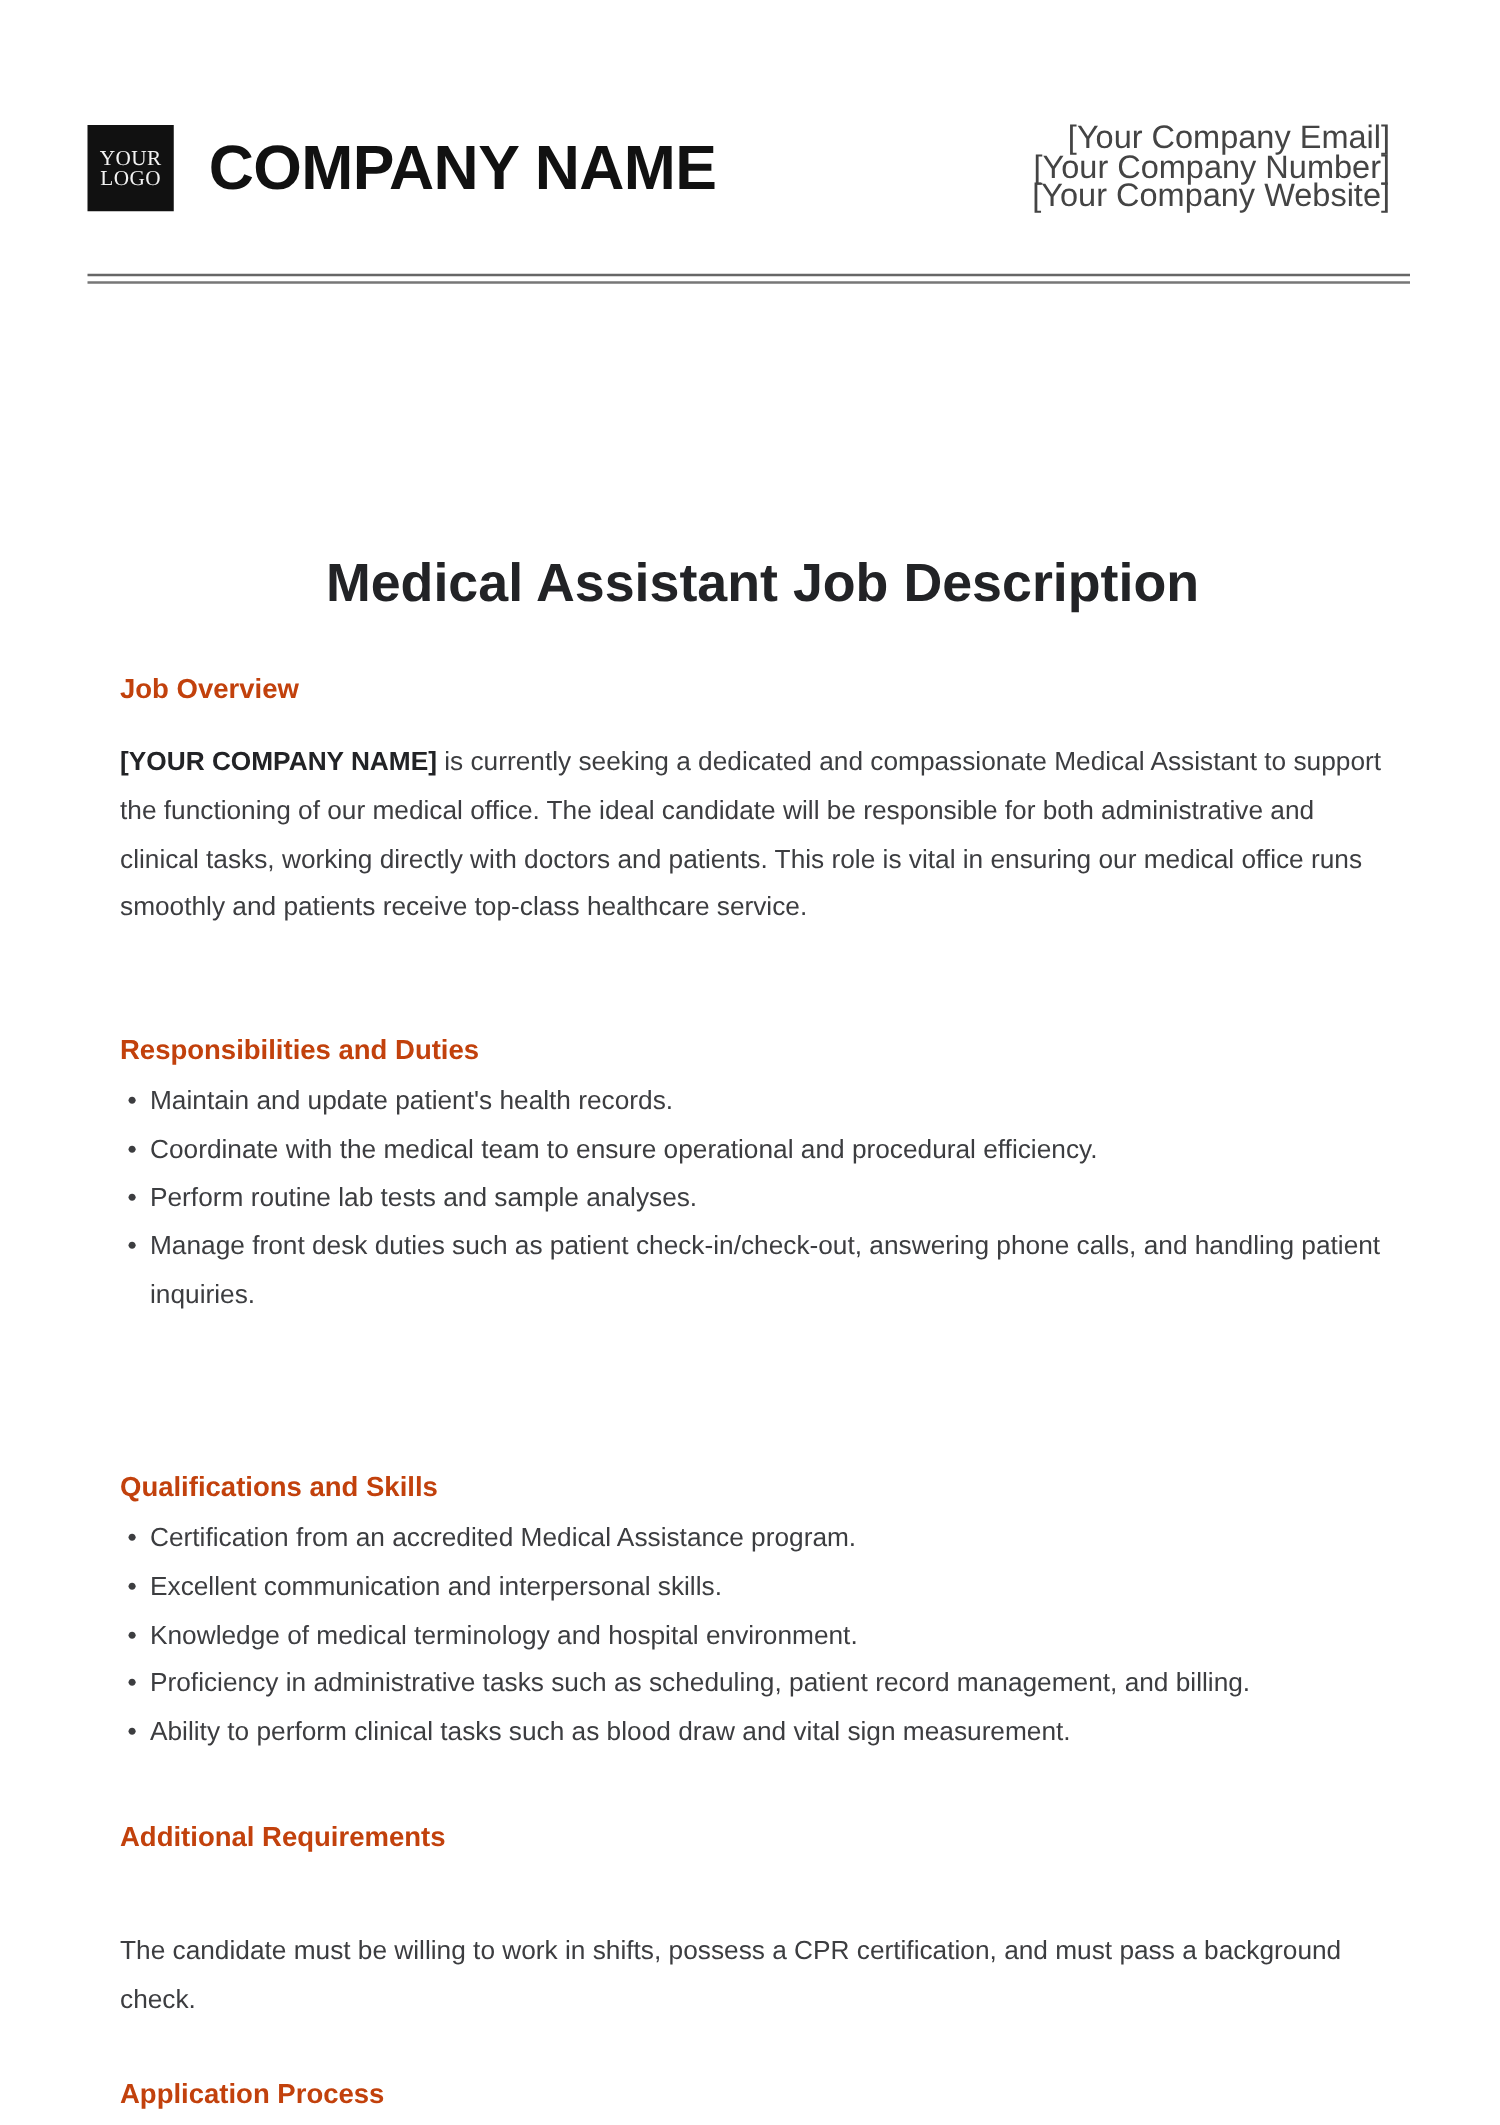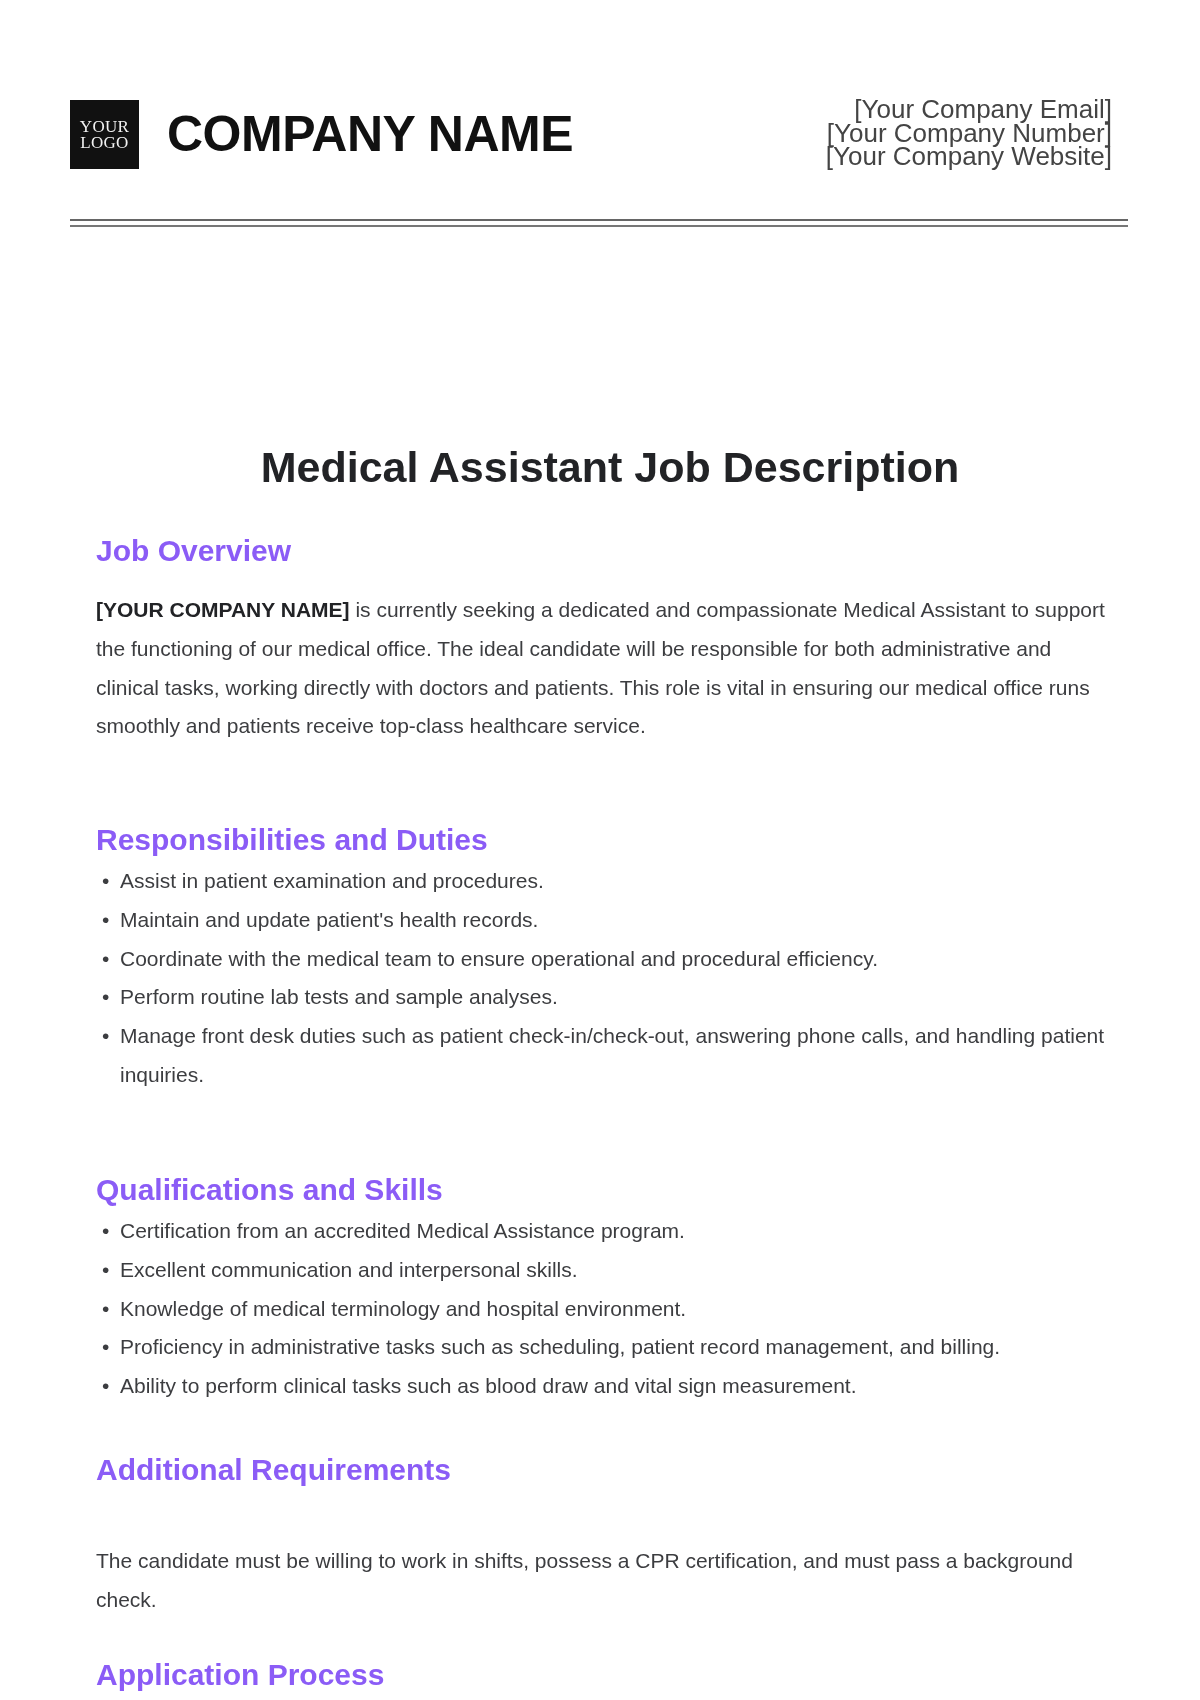--- a/index.html
+++ b/index.html
@@ -12,21 +12,21 @@
                  font-size: 17px; line-height: 16px; letter-spacing: 0.3px; }
     .company-name { position: absolute; left: 167px; top: 106px; font-size: 50px; font-weight: bold;
                     color: #111111; letter-spacing: -0.5px; line-height: 56px; }
     .contact { position: absolute; right: 88px; top: 98px; text-align: right; color: #444;
                font-size: 26px; line-height: 23.5px; }
     .rule { position: absolute; left: 70px; width: 1058px; height: 2px; background: #666; }
     .rule.r1 { top: 219px; }
     .rule.r2 { top: 225px; background: #777; }
     .doc-title { position: absolute; left: 0; width: 1200px; top: 440px; text-align: center;
                  font-size: 43px; font-weight: bold; color: #222326; line-height: 54px; padding-left: 10px; }
-    .h2 { position: absolute; left: 96px; font-size: 30px; font-weight: bold; color: #8b5cf6;
+    .h2 { position: absolute; left: 96px; font-size: 22px; font-weight: bold; color: #c2410c;
           line-height: 36px; margin: 0; }
     .para { position: absolute; left: 96px; width: 1040px; font-size: 21px; line-height: 38.8px;
             color: #3c3d40; margin: 0; }
     .para b { color: #222326; }
     ul.blist { position: absolute; left: 96px; width: 1010px; margin: 0; padding: 0; list-style: none;
                font-size: 21px; line-height: 38.8px; color: #3c3d40; }
     ul.blist li { position: relative; padding-left: 24px; }
     ul.blist li::before { content: "\2022"; position: absolute; left: 6px; top: 0; color: #3c3d40; }
   </style>
 </head>
@@ -45,21 +45,20 @@
 <div class="rule r1"></div>
 <div class="rule r2"></div>
 
 <h1 class="doc-title" style="margin:0;">Medical Assistant Job Description</h1>
 
 <h2 class="h2" style="top:533px;">Job Overview</h2>
 <p class="para" style="top:591px; width:1020px;"><b>[YOUR COMPANY NAME]</b><span> is currently seeking a dedicated and compassionate Medical Assistant to support the functioning of our medical office. The ideal candidate will be responsible for both administrative and clinical tasks, working directly with doctors and patients. This role is vital in ensuring our medical office runs smoothly and patients receive top-class healthcare service.</span></p>
 
 <h2 class="h2" style="top:822px;">Responsibilities and Duties</h2>
 <ul class="blist" style="top:862px;">
-  <li>Assist in patient examination and procedures.</li>
   <li>Maintain and update patient's health records.</li>
   <li>Coordinate with the medical team to ensure operational and procedural efficiency.</li>
   <li>Perform routine lab tests and sample analyses.</li>
   <li>Manage front desk duties such as patient check-in/check-out, answering phone calls, and handling patient inquiries.</li>
 </ul>
 
 <h2 class="h2" style="top:1172px;">Qualifications and Skills</h2>
 <ul class="blist" style="top:1212px; width:960px;">
   <li>Certification from an accredited Medical Assistance program.</li>
   <li>Excellent communication and interpersonal skills.</li>

